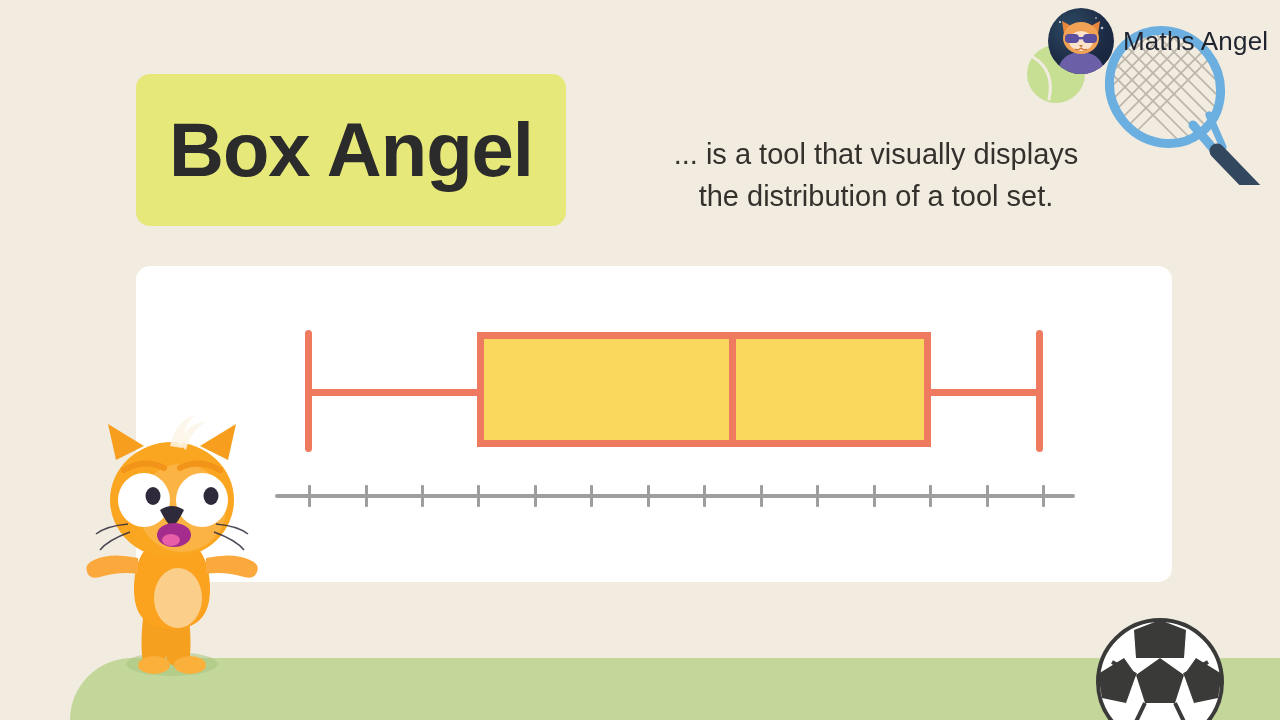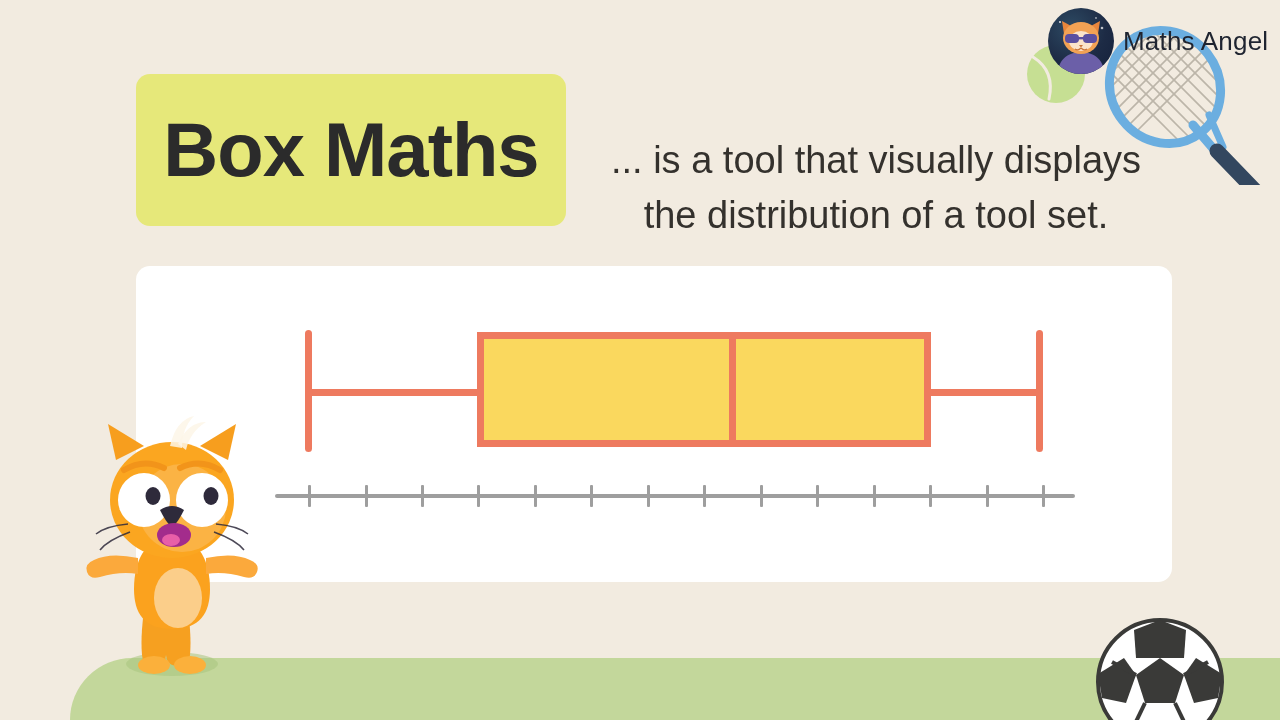--- a/index.html
+++ b/index.html
@@ -24,21 +24,21 @@
   }
   .title-text{
     font-size:76px;font-weight:bold;color:#2B2B2B;letter-spacing:-1px;
     line-height:1;
   }
 
   
   .subtitle{
     position:absolute;left:596px;top:133px;width:560px;
     text-align:center;color:#34312D;
-    font-size:38px;line-height:1.45;
+    font-size:29px;line-height:1.45;
   }
   .subtitle b{font-weight:normal;}
 
   
   .card{
     position:absolute;left:136px;top:266px;width:1036px;height:316px;
     background:#FFFFFF;border-radius:14px;
   }
 
   
@@ -153,21 +153,21 @@
 
         <path d="M31 37 L35 37 L33 39.5 Z" fill="#C8743C"></path>
         <path d="M33 40 q-3 3 -6 1" stroke="#C8743C" stroke-width="1.3" fill="none"></path>
         <path d="M33 40 q3 3 6 1" stroke="#C8743C" stroke-width="1.3" fill="none"></path>
       </svg>
     </div>
     <div class="logo-name">Maths Angel</div>
   </div>
 
   <div class="title-badge">
-    <div class="title-text">Box Maths</div>
+    <div class="title-text">Box Angel</div>
   </div>
 
   <div class="subtitle">
     <span>... is a tool that visually displays</span><br>
     <b>the distribution</b><span> of a tool set.</span>
   </div>
 
   <div class="card">
     <div class="plot" id="plot">
         <div class="bp-line-h" style="left: 172px; top: 122.5px; width: 169px; height: 7px; background: rgb(238, 122, 95);"></div>

